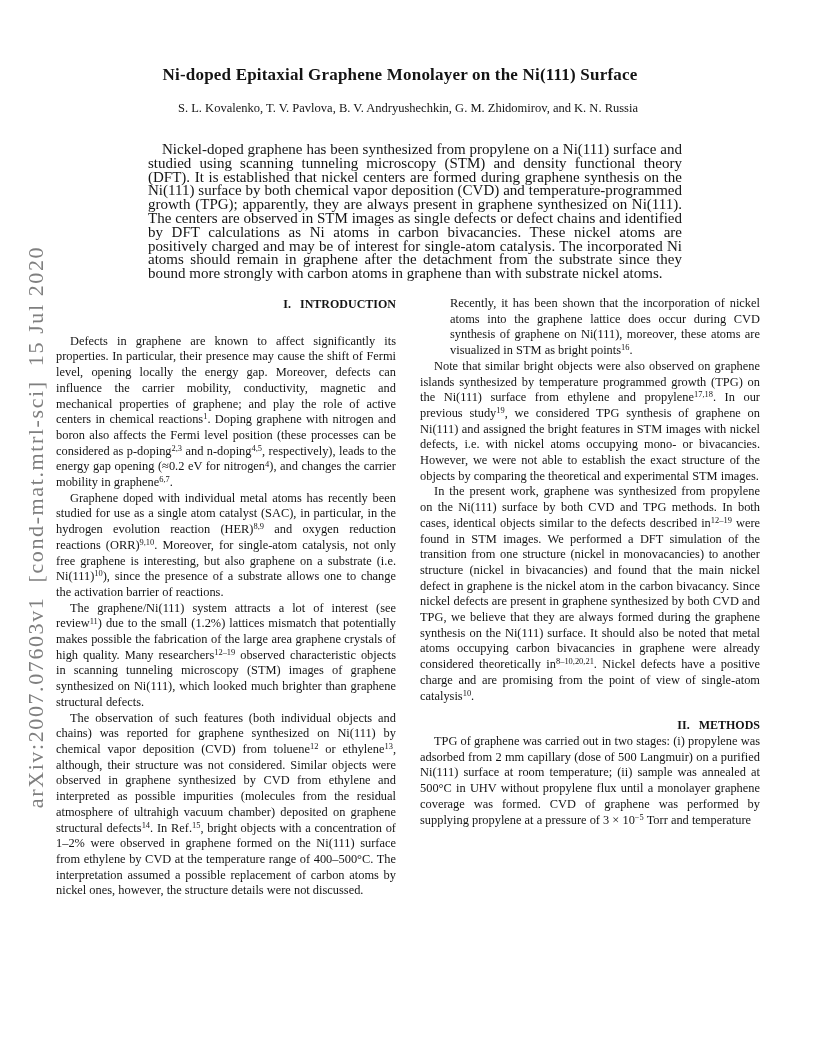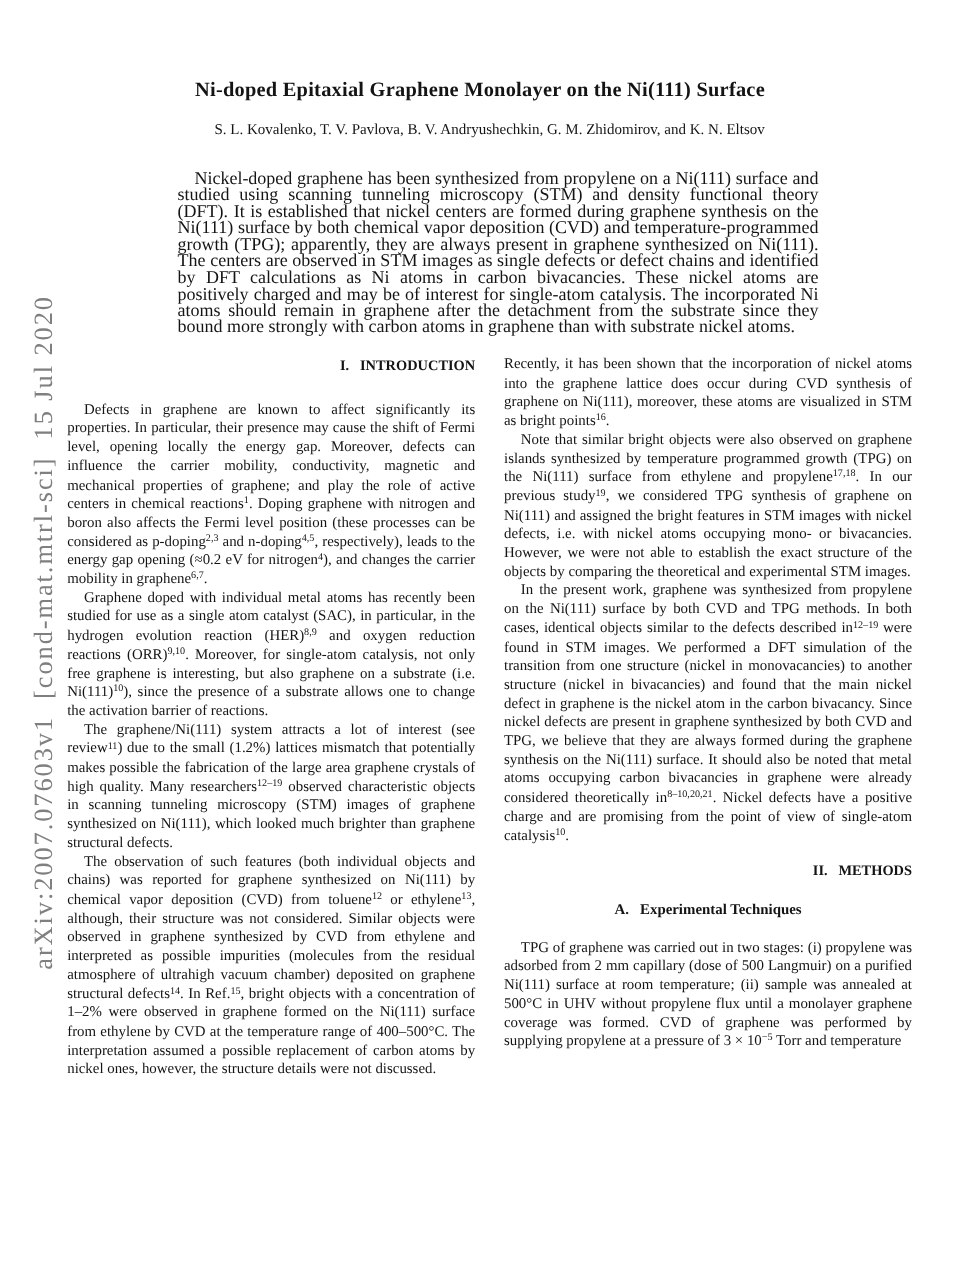--- a/index.html
+++ b/index.html
@@ -55,21 +55,21 @@
   
   .col {
     position: absolute; top: 296px; width: 340px;
     font-size: 12.4px; line-height: 15.7px;
     text-align: justify;
   }
   .col-left  { left: 56px; }
   .col-right { left: 420px; }
 
   .col p { margin: 0; text-indent: 14px; }
-  .col p.no-indent { text-indent: 0; }
+  .col p.no-indent { text-indent: 0; margin-left: 30px; }
 
   .sec-heading {
     margin: 1px 0 21px 0;
     text-align: right;
     font-weight: bold;
     font-size: 12px;
     white-space: pre;
     text-indent: 0;
   }
   .sec-heading.methods { margin: 14px 0 0 0; }
@@ -92,36 +92,35 @@
 </style>
 </head>
 <body>
 
 <div class="page">
 
   <div class="arxiv-strip">arXiv:2007.07603v1  [cond-mat.mtrl-sci]  15 Jul 2020</div>
 
   <div class="title">Ni-doped Epitaxial Graphene Monolayer on the Ni(111) Surface</div>
 
-  <div class="authors">S. L. Kovalenko, T. V. Pavlova, B. V. Andryushechkin, G. M. Zhidomirov, and K. N. Eltsov</div>
+  <div class="authors">S. L. Kovalenko, T. V. Pavlova, B. V. Andryushechkin, G. M. Zhidomirov, and K. N. Russia</div>
 
 
   <div class="abstract">Nickel-doped graphene has been synthesized from propylene on a Ni(111) surface and studied using scanning tunneling microscopy (STM) and density functional theory (DFT). It is established that nickel centers are formed during graphene synthesis on the Ni(111) surface by both chemical vapor deposition (CVD) and temperature-programmed growth (TPG); apparently, they are always present in graphene synthesized on Ni(111). The centers are observed in STM images as single defects or defect chains and identified by DFT calculations as Ni atoms in carbon bivacancies. These nickel atoms are positively charged and may be of interest for single-atom catalysis. The incorporated Ni atoms should remain in graphene after the detachment from the substrate since they bound more strongly with carbon atoms in graphene than with substrate nickel atoms.</div>
 
   <div class="col col-left">
     <div class="sec-heading">I.   INTRODUCTION</div>
     <p>Defects in graphene are known to affect significantly its properties. In particular, their presence may cause the shift of Fermi level, opening locally the energy gap. Moreover, defects can influence the carrier mobility, conductivity, magnetic and mechanical properties of graphene; and play the role of active centers in chemical reactions<sup>1</sup>. Doping graphene with nitrogen and boron also affects the Fermi level position (these processes can be considered as p-doping<sup>2,3</sup> and n-doping<sup>4,5</sup>, respectively), leads to the energy gap opening (≈0.2 eV for nitrogen<sup>4</sup>), and changes the carrier mobility in graphene<sup>6,7</sup>.</p>
     <p>Graphene doped with individual metal atoms has recently been studied for use as a single atom catalyst (SAC), in particular, in the hydrogen evolution reaction (HER)<sup>8,9</sup> and oxygen reduction reactions (ORR)<sup>9,10</sup>. Moreover, for single-atom catalysis, not only free graphene is interesting, but also graphene on a substrate (i.e. Ni(111)<sup>10</sup>), since the presence of a substrate allows one to change the activation barrier of reactions.</p>
     <p>The graphene/Ni(111) system attracts a lot of interest (see review<sup>11</sup>) due to the small (1.2%) lattices mismatch that potentially makes possible the fabrication of the large area graphene crystals of high quality. Many researchers<sup>12–19</sup> observed characteristic objects in scanning tunneling microscopy (STM) images of graphene synthesized on Ni(111), which looked much brighter than graphene structural defects.</p>
     <p>The observation of such features (both individual objects and chains) was reported for graphene synthesized on Ni(111) by chemical vapor deposition (CVD) from toluene<sup>12</sup> or ethylene<sup>13</sup>, although, their structure was not considered. Similar objects were observed in graphene synthesized by CVD from ethylene and interpreted as possible impurities (molecules from the residual atmosphere of ultrahigh vacuum chamber) deposited on graphene structural defects<sup>14</sup>. In Ref.<sup>15</sup>, bright objects with a concentration of 1–2% were observed in graphene formed on the Ni(111) surface from ethylene by CVD at the temperature range of 400–500°C. The interpretation assumed a possible replacement of carbon atoms by nickel ones, however, the structure details were not discussed.</p>
   </div>
 
   <div class="col col-right">
     <p class="no-indent">Recently, it has been shown that the incorporation of nickel atoms into the graphene lattice does occur during CVD synthesis of graphene on Ni(111), moreover, these atoms are visualized in STM as bright points<sup>16</sup>.</p>
     <p>Note that similar bright objects were also observed on graphene islands synthesized by temperature programmed growth (TPG) on the Ni(111) surface from ethylene and propylene<sup>17,18</sup>. In our previous study<sup>19</sup>, we considered TPG synthesis of graphene on Ni(111) and assigned the bright features in STM images with nickel defects, i.e. with nickel atoms occupying mono- or bivacancies. However, we were not able to establish the exact structure of the objects by comparing the theoretical and experimental STM images.</p>
     <p>In the present work, graphene was synthesized from propylene on the Ni(111) surface by both CVD and TPG methods. In both cases, identical objects similar to the defects described in<sup>12–19</sup> were found in STM images. We performed a DFT simulation of the transition from one structure (nickel in monovacancies) to another structure (nickel in bivacancies) and found that the main nickel defect in graphene is the nickel atom in the carbon bivacancy. Since nickel defects are present in graphene synthesized by both CVD and TPG, we believe that they are always formed during the graphene synthesis on the Ni(111) surface. It should also be noted that metal atoms occupying carbon bivacancies in graphene were already considered theoretically in<sup>8–10,20,21</sup>. Nickel defects have a positive charge and are promising from the point of view of single-atom catalysis<sup>10</sup>.</p>
 
     <div class="sec-heading methods">II.   METHODS</div>
-    <div class="sub-heading">A.   Experimental Techniques</div>
     <p>TPG of graphene was carried out in two stages: (i) propylene was adsorbed from 2 mm capillary (dose of 500 Langmuir) on a purified Ni(111) surface at room temperature; (ii) sample was annealed at 500°C in UHV without propylene flux until a monolayer graphene coverage was formed. CVD of graphene was performed by supplying propylene at a pressure of 3 × 10<sup>−5</sup> Torr and temperature</p>
   </div>
 
 </div>
 
 </body></html>

